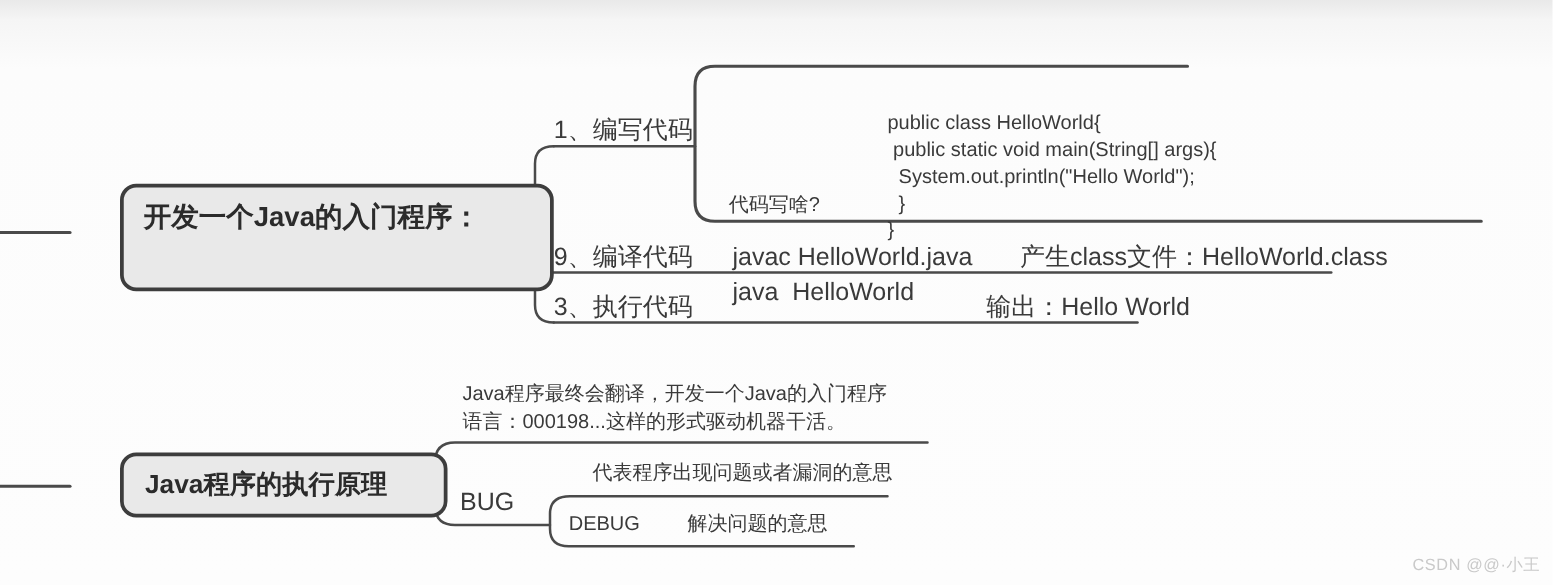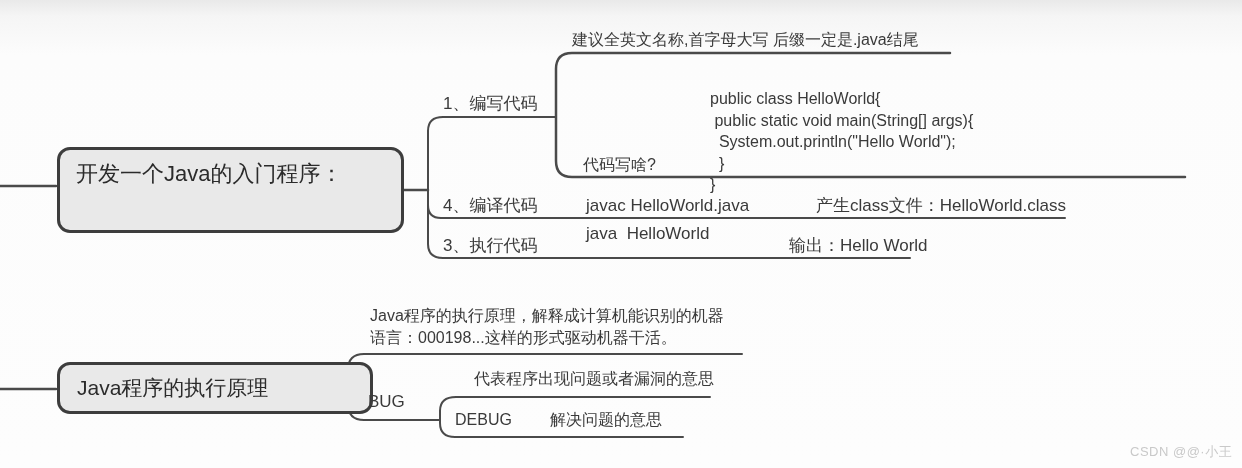--- a/index.html
+++ b/index.html
@@ -4,30 +4,31 @@
 <style>
   html,body{margin:0;padding:0;}
   body{font-family:"Liberation Sans","DejaVu Sans",sans-serif;}
   #canvas{
     position:relative;
     width:1242px;height:468px;
     overflow:hidden;
     background:linear-gradient(180deg,#e9e9e9 0px,#f5f5f5 16px,#fcfcfc 55px,#fdfdfd 100%);
   }
   .abs{position:absolute;}
-  .txt{color:#3a3a3a;font-size:17px;line-height:20px;white-space:pre;}
+  .txt{color:#3a3a3a;font-size:20px;line-height:20px;white-space:pre;}
   .small{font-size:16px;}
   .node{
     position:absolute;
     background:#e9e9e9;
     border:3px solid #3d3d3d;
     border-radius:13px;
     box-sizing:border-box;
     color:#2b2b2b;
-    font-weight:normal;
+    font-weight:bold;
+    margin-left:39px;
   }
   .node-inner{padding:9px 16px;font-size:22px;line-height:29px;}
   .node2-inner{padding:8px 17px;font-size:21px;line-height:29px;}
   .code{
     color:#3a3a3a;
     font-size:16px;
     line-height:21.5px;
     white-space:pre;
     margin-top:20px;
   }
@@ -71,41 +72,40 @@
     <path d="M 710,397 L 456,397 Q 440,397 440,411 L 440,423 Q 440,437 455,437 L 683,437" stroke-width="2"></path>
   </svg>
 
   <div class="node" style="left:57px;top:147px;width:347px;height:86px;">
     <div class="node-inner">
       <div>开发一个Java的入门程序：</div>
     </div>
   </div>
 
   <div class="abs txt" style="left:443px;top:94px;">1、编写代码</div>
-  <div class="abs txt small" style="left:572px;top:30px;">建议全英文名称,首字母大写 后缀一定是.java结尾</div>
   <div class="abs code" style="left:710px;top:68px;">public class HelloWorld{
  public static void main(String[] args){
   System.out.println("Hello World");
   }
 }</div>
   <div class="abs txt small" style="left:583px;top:155px;">代码写啥?</div>
 
-  <div class="abs txt" style="left:443px;top:196px;">4、编译代码</div>
+  <div class="abs txt" style="left:443px;top:196px;">9、编译代码</div>
   <div class="abs txt" style="left:586px;top:196px;">javac HelloWorld.java</div>
   <div class="abs txt" style="left:816px;top:196px;">产生class文件：HelloWorld.class</div>
 
   <div class="abs txt" style="left:443px;top:236px;">3、执行代码</div>
   <div class="abs txt" style="left:586px;top:224px;">java  HelloWorld</div>
   <div class="abs txt" style="left:789px;top:236px;">输出：Hello World</div>
 
-  <div class="node" style="left:57px;top:362px;width:316px;height:52px;">
+  <div class="node" style="left:57px;top:362px;width:262px;height:52px;">
     <div class="node2-inner">Java程序的执行原理</div>
   </div>
 
-  <div class="abs txt small" style="left:370px;top:306px;">Java程序的执行原理，解释成计算机能识别的机器</div>
+  <div class="abs txt small" style="left:370px;top:306px;">Java程序最终会翻译，开发一个Java的入门程序</div>
   <div class="abs txt small" style="left:370px;top:328px;">语言：000198...这样的形式驱动机器干活。</div>
 
   <div class="abs txt" style="left:368px;top:392px;">BUG</div>
   <div class="abs txt small" style="left:450px;top:369px;margin-left:24px;">代表程序出现问题或者漏洞的意思</div>
   <div class="abs txt small" style="left:455px;top:410px;">DEBUG</div>
   <div class="abs txt small" style="left:550px;top:410px;">解决问题的意思</div>
 
   <div class="abs watermark" style="left:1130px;top:443px;">CSDN @@·小王</div>
 
 </div>

